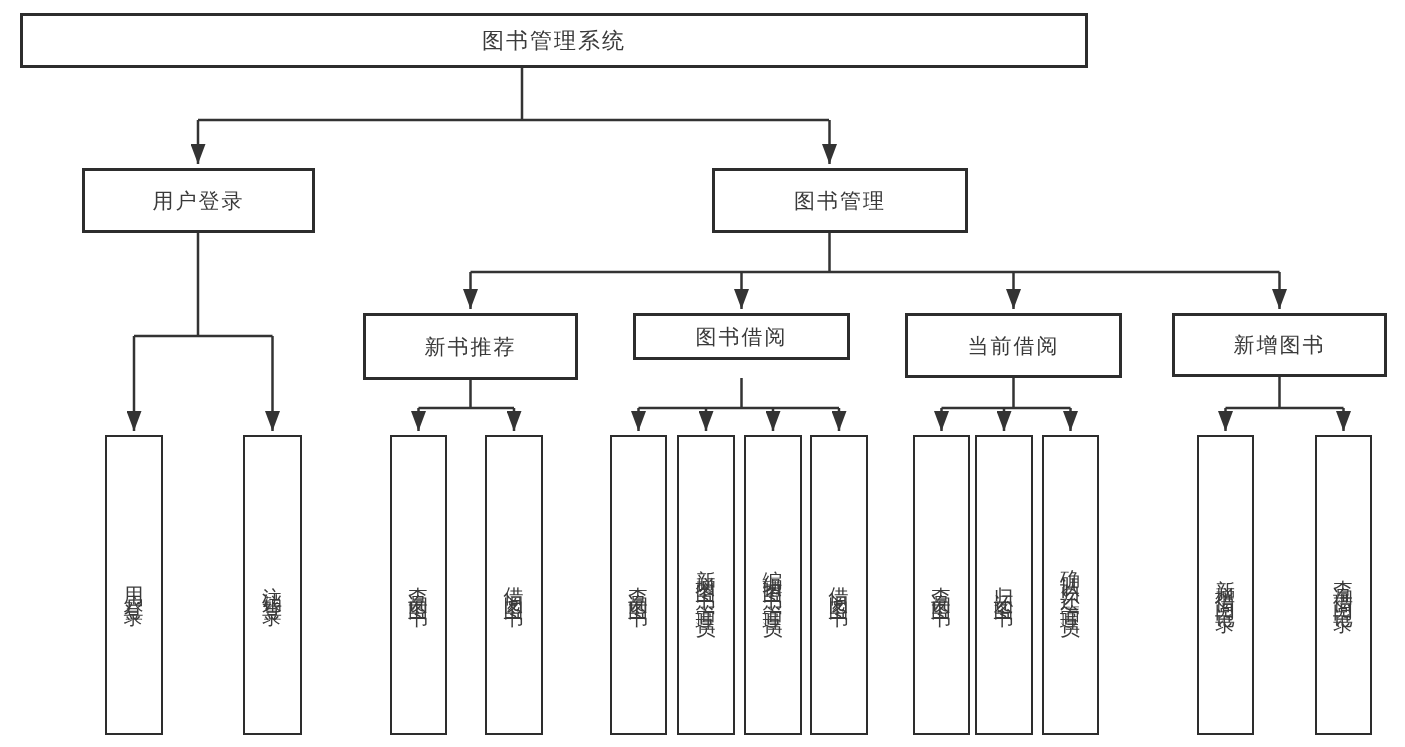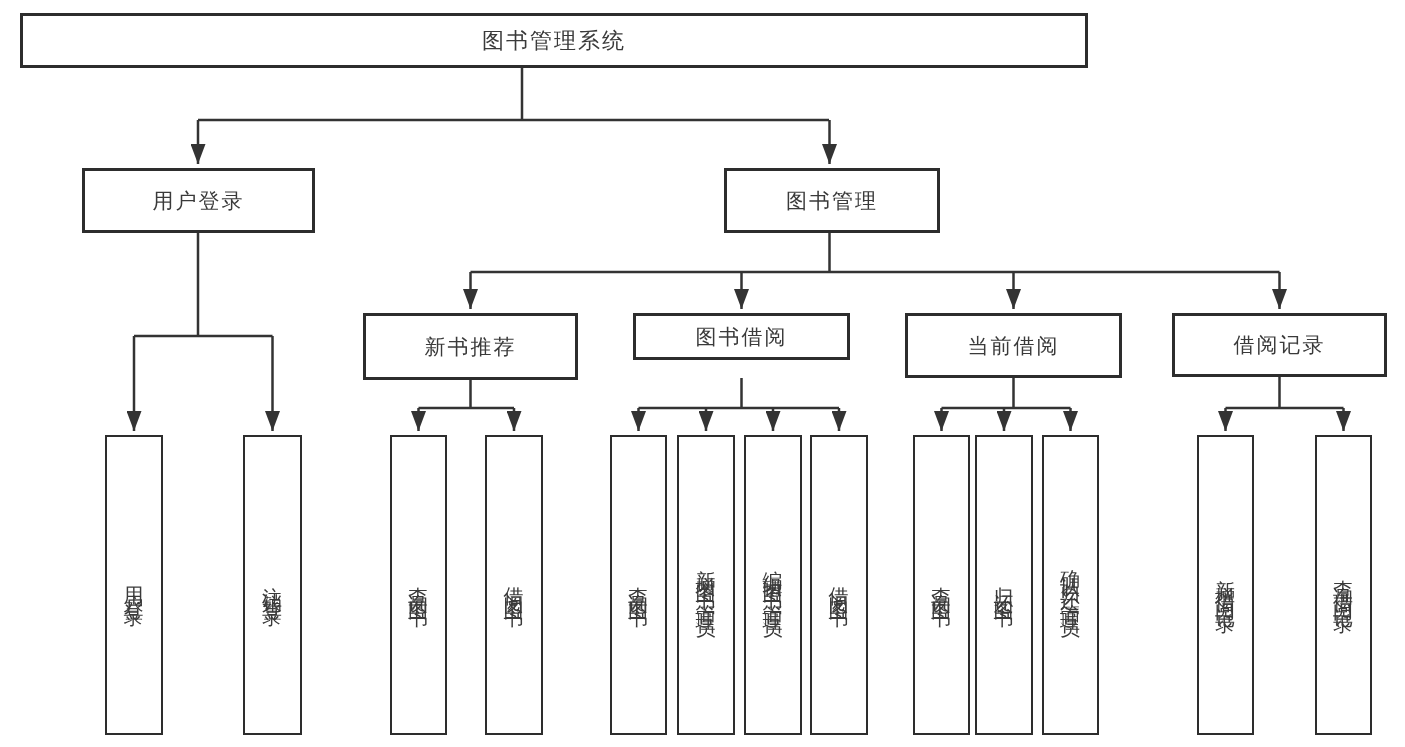--- a/index.html
+++ b/index.html
@@ -105,35 +105,35 @@
     <line x1="1343.5" y1="408" x2="1343.5" y2="431" stroke="#333333" stroke-width="2.5" marker-end="url(#arrow)"></line>
   </svg>
 
   <div class="node root" style="left:20px; top:13px; width:1068px; height:55px;">
     <span>图书管理系统</span>
   </div>
 
   <div class="node branch" style="left:82px; top:168px; width:233px; height:65px;">
     <span>用户登录</span>
   </div>
-  <div class="node branch" style="left:712px; top:168px; width:216px; height:65px;margin-left:12px;">
+  <div class="node branch" style="left:712px; top:168px; width:256px; height:65px;">
     <span>图书管理</span>
   </div>
 
   <div class="node module" style="left:363px; top:313px; width:215px; height:67px;">
     <span>新书推荐</span>
   </div>
   <div class="node module" style="left:633px; top:313px; width:217px; height:47px;">
     <span>图书借阅</span>
   </div>
   <div class="node module" style="left:905px; top:313px; width:217px; height:65px;justify-content:center;">
     <span>当前借阅</span>
   </div>
   <div class="node module" style="left:1172px; top:313px; width:215px; height:64px;">
-    <span>借阅记录</span>
+    <span>新增图书</span>
   </div>
 
   <div class="node leaf" style="left:105px; top:435px; width:58px; height:300px;">
     <span class="vtext">用户登录</span>
   </div>
   <div class="node leaf" style="left:243px; top:435px; width:59px; height:300px;">
     <span class="vtext">注销登录</span>
   </div>
 
   <div class="node leaf" style="left:390px; top:435px; width:57px; height:300px;">

